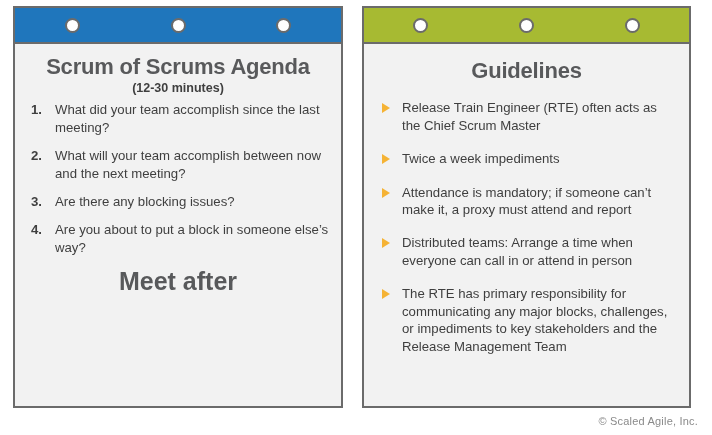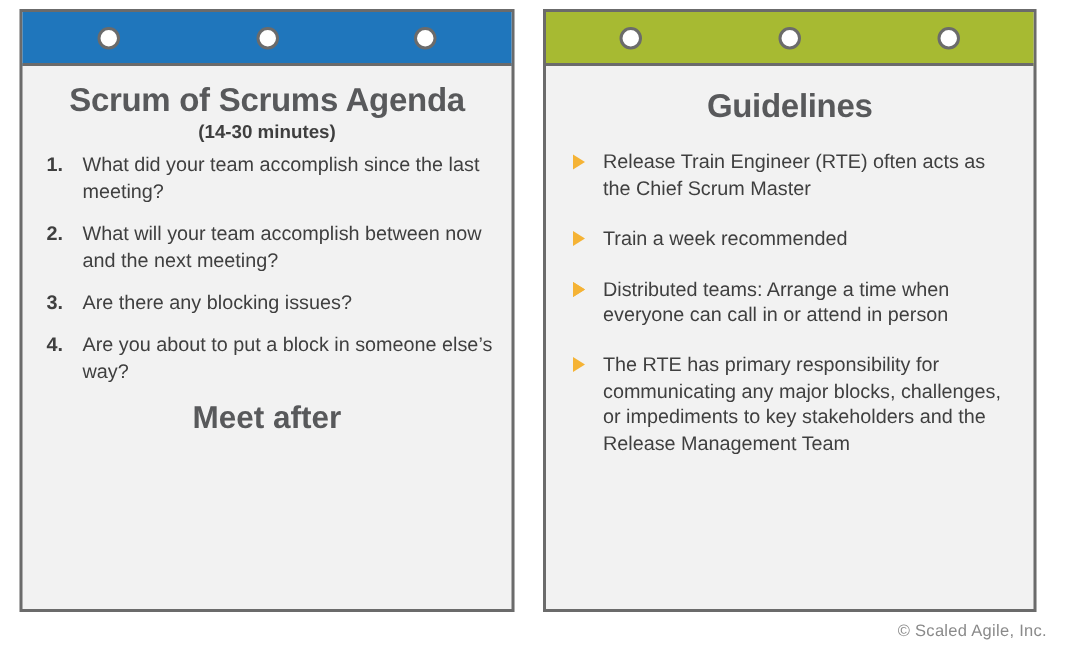--- a/index.html
+++ b/index.html
@@ -76,21 +76,21 @@
   .title-right { margin-top: 6px; }
   .subtitle {
     text-align: center;
     font-size: 12.5px;
     font-weight: bold;
     color: #3f3f3f;
     margin: 2px 0 6px 0;
   }
   .midtitle {
     text-align: center;
-    font-size: 21px;
+    font-size: 25px;
     font-weight: bold;
     color: #58595b;
     margin: 2px 0 8px 0;
   }
 
   
   ol.num-list, ul.bul-list {
     list-style: none;
     margin: 0;
     padding: 0;
@@ -144,21 +144,21 @@
 
   <div class="panel panel-left">
     <div class="panel-header header-blue">
       <span class="ring ring-1"></span>
       <span class="ring ring-2"></span>
       <span class="ring ring-3"></span>
     </div>
     <div class="panel-body">
 
       <div class="title">Scrum of Scrums Agenda</div>
-      <div class="subtitle">(14-30 minutes)</div>
+      <div class="subtitle">(12-30 minutes)</div>
 
       <ol class="num-list list-tight">
         <li>
           <span class="num">1.</span>
           <span>What did your team accomplish since the last meeting?</span>
         </li>
         <li>
           <span class="num">2.</span>
           <span>What will your team accomplish between now and the next meeting?</span>
         </li>
@@ -188,24 +188,25 @@
 
       <div class="title title-right">Guidelines</div>
 
       <ul class="bul-list list-right">
         <li>
           <span class="tri"></span>
           <span>Release Train Engineer (RTE) often acts as the Chief Scrum Master</span>
         </li>
         <li>
           <span class="tri"></span>
-          <span>Train a week recommended</span>
-        </li>
-        <li>
-          <span class="tri"></span>
+          <span>Twice a week impediments</span>
+        </li>
+        <li>
+          <span class="tri"></span>
+          <span>Attendance is mandatory; if someone can’t make it, a proxy must attend and report</span>
         </li>
         <li>
           <span class="tri"></span>
           <span>Distributed teams: Arrange a time when everyone can call in or attend in person</span>
         </li>
         <li>
           <span class="tri"></span>
           <span>The RTE has primary responsibility for communicating any major blocks, challenges, or impediments to key stakeholders and the Release Management Team</span>
         </li>
       </ul>

